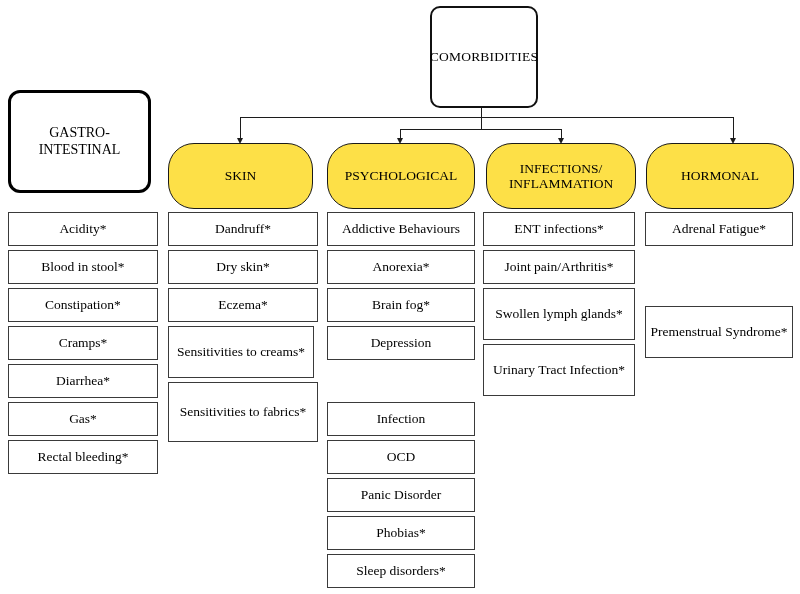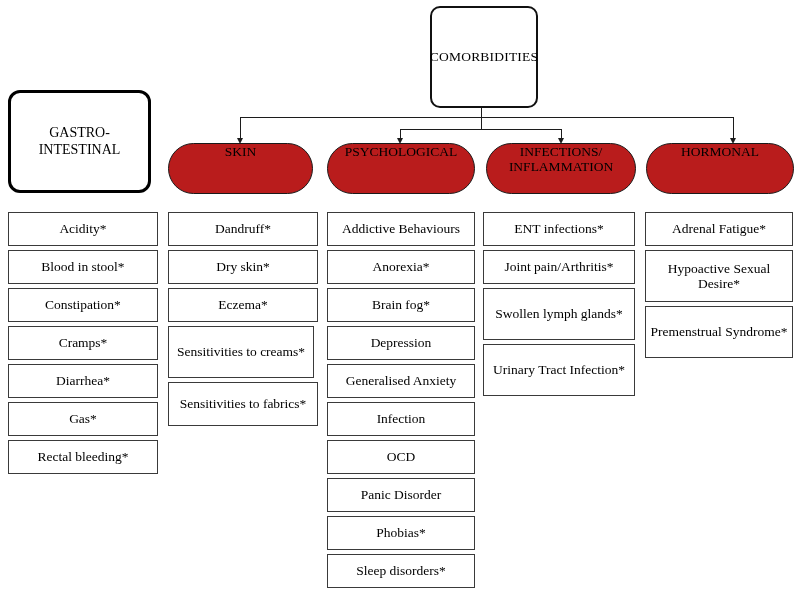--- a/index.html
+++ b/index.html
@@ -54,26 +54,26 @@
     text-align: center;
     line-height: 1.18;
     font-size: 14px;
     box-sizing: border-box;
   }
 
   
   .cat-box {
     position: absolute;
     top: 143px;
-    height: 51px;
+    height: 66px;
     border: 1.3px solid #1a1a1a;
     border-radius: 26px;
-    background: #b91c1c;
-    display: flex;
-    align-items: flex-start;
+    background: #fde047;
+    display: flex;
+    align-items: center;
     justify-content: center;
     text-align: center;
     line-height: 1.12;
     font-size: 13.5px;
     box-sizing: border-box;
   }
 
   
   .conn {
     position: absolute;
@@ -180,39 +180,36 @@
   </div>
   <div class="item-box" style="left:168px; top:250px; width:150px; height:34px;">
     <span>Dry skin*</span>
   </div>
   <div class="item-box" style="left:168px; top:288px; width:150px; height:34px;">
     <span>Eczema*</span>
   </div>
   <div class="item-box tall" style="left:168px; top:326px; width:146px; height:52px;">
     <span>Sensitivities to creams*</span>
   </div>
-  <div class="item-box tall" style="left:168px; top:382px; width:150px; height:44px;">
+  <div class="item-box tall" style="left:168px; top:382px; width:150px; height:60px;">
     <span>Sensitivities to fabrics*</span>
   </div>
 
   <div class="item-box" style="left:327px; top:212px; width:148px; height:34px;">
     <span>Addictive Behaviours</span>
   </div>
   <div class="item-box" style="left:327px; top:250px; width:148px; height:34px;">
     <span>Anorexia*</span>
   </div>
   <div class="item-box" style="left:327px; top:288px; width:148px; height:34px;">
     <span>Brain fog*</span>
   </div>
   <div class="item-box" style="left:327px; top:326px; width:148px; height:34px;">
     <span>Depression</span>
   </div>
-  <div class="item-box" style="left:327px; top:364px; width:148px; height:34px;">
-    <span>Generalised Anxiety</span>
-  </div>
   <div class="item-box" style="left:327px; top:402px; width:148px; height:34px;">
     <span>Infection</span>
   </div>
   <div class="item-box" style="left:327px; top:440px; width:148px; height:34px;">
     <span>OCD</span>
   </div>
   <div class="item-box" style="left:327px; top:478px; width:148px; height:34px;">
     <span>Panic Disorder</span>
   </div>
   <div class="item-box" style="left:327px; top:516px; width:148px; height:34px;">
@@ -231,20 +228,17 @@
   <div class="item-box tall" style="left:483px; top:288px; width:152px; height:52px;">
     <span>Swollen lymph glands*</span>
   </div>
   <div class="item-box tall" style="left:483px; top:344px; width:152px; height:52px;">
     <span>Urinary Tract Infection*</span>
   </div>
 
   <div class="item-box" style="left:645px; top:212px; width:148px; height:34px;">
     <span>Adrenal Fatigue*</span>
   </div>
-  <div class="item-box tall" style="left:645px; top:250px; width:148px; height:52px;">
-    <span>Hypoactive Sexual Desire*</span>
-  </div>
   <div class="item-box tall" style="left:645px; top:306px; width:148px; height:52px;">
     <span>Premenstrual Syndrome*</span>
   </div>
 
 </div>
 
 </body></html>

